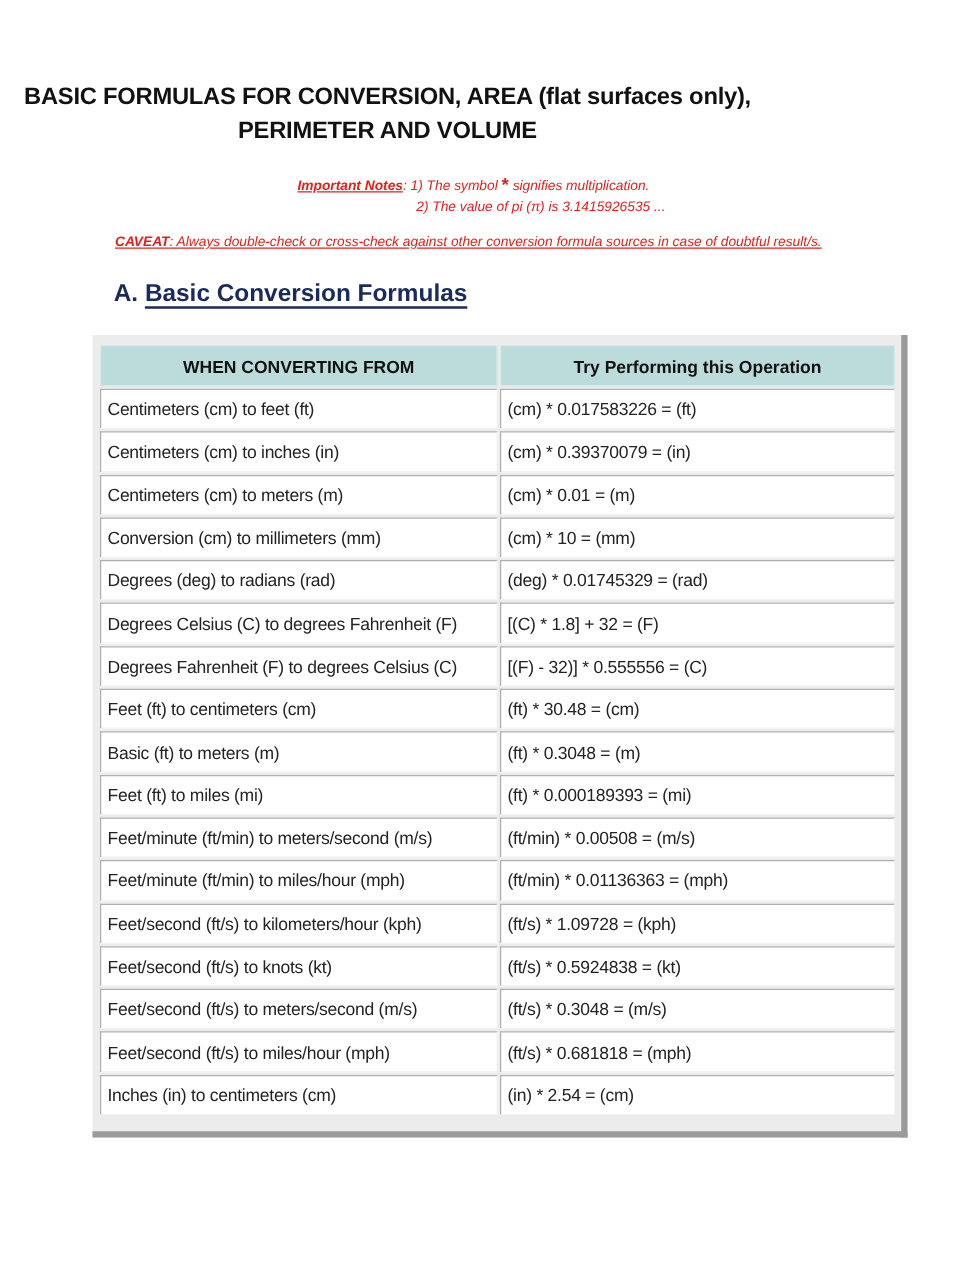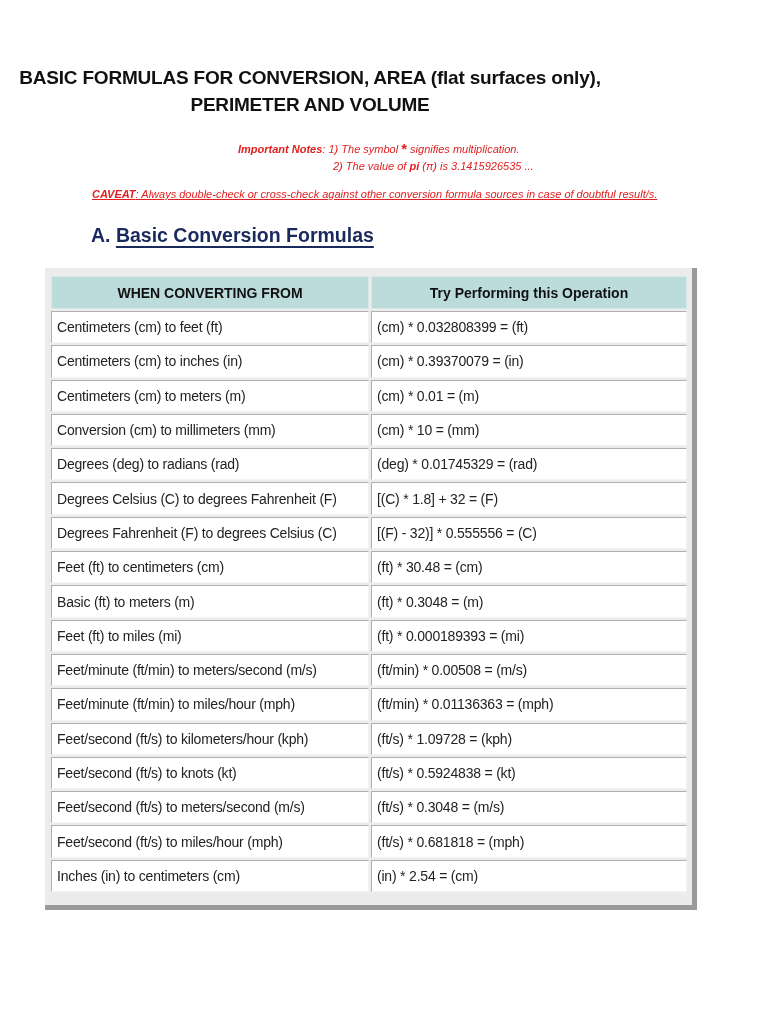--- a/index.html
+++ b/index.html
@@ -13,39 +13,39 @@
     }
     .title span { display: block; }
 
     .notes {
       position: absolute; top: 140px; left: 238px;
       font-style: italic; font-size: 11px; line-height: 17px; color: #e02020;
       font-family: "Liberation Sans", sans-serif;
     }
     .notes .row1 { display: block; white-space: nowrap; }
     .notes .row2 { display: block; white-space: nowrap; padding-left: 95px; }
-    .notes .label { font-weight: bold; }
+    .notes .label { font-weight: bold; text-decoration: underline; }
     .notes .star { font-style: normal; font-weight: bold; font-size: 15px; vertical-align: -1px; }
-    .notes .pi { font-weight: bold; }
+    .notes .pi { font-weight: normal; }
 
     .caveat {
       position: absolute; top: 188px; left: 92px; width: 600px;
       font-style: italic; font-size: 11px; color: #e02020; text-decoration: underline;
       white-space: nowrap;
     }
     .caveat .label { font-weight: bold; }
 
     .section {
       position: absolute; top: 224px; left: 91px;
       font-weight: bold; font-size: 19.5px; color: #1a2a5c; white-space: nowrap;
     }
     .section .link { text-decoration: underline; text-underline-offset: 4px; text-decoration-thickness: 1.5px; text-align: right; }
 
     .table-frame {
-      position: absolute; left: 45px; top: 268px; width: 652px; height: 642px;
+      position: absolute; left: 74px; top: 268px; width: 652px; height: 642px;
       background: #ececec;
       border-right: 5px solid #9a9a9a;
       border-bottom: 5px solid #9a9a9a;
       padding: 6px 3px 3px 4px;
     }
     table {
       border-collapse: separate; border-spacing: 2px; width: 100%;
       font-size: 14px; color: #222;
     }
     th {
@@ -81,21 +81,21 @@
   <table>
     <thead>
       <tr>
         <th>WHEN CONVERTING FROM</th>
         <th>Try Performing this Operation</th>
       </tr>
     </thead>
     <tbody>
       <tr>
           <td class="from">Centimeters (cm) to feet (ft)</td>
-          <td>(cm) * 0.032808399 = (ft)</td>
+          <td>(cm) * 0.017583226 = (ft)</td>
         </tr>
       <tr>
           <td class="from">Centimeters (cm) to inches (in)</td>
           <td>(cm) * 0.39370079 = (in)</td>
         </tr>
       <tr>
           <td class="from">Centimeters (cm) to meters (m)</td>
           <td>(cm) * 0.01 = (m)</td>
         </tr>
       <tr>

